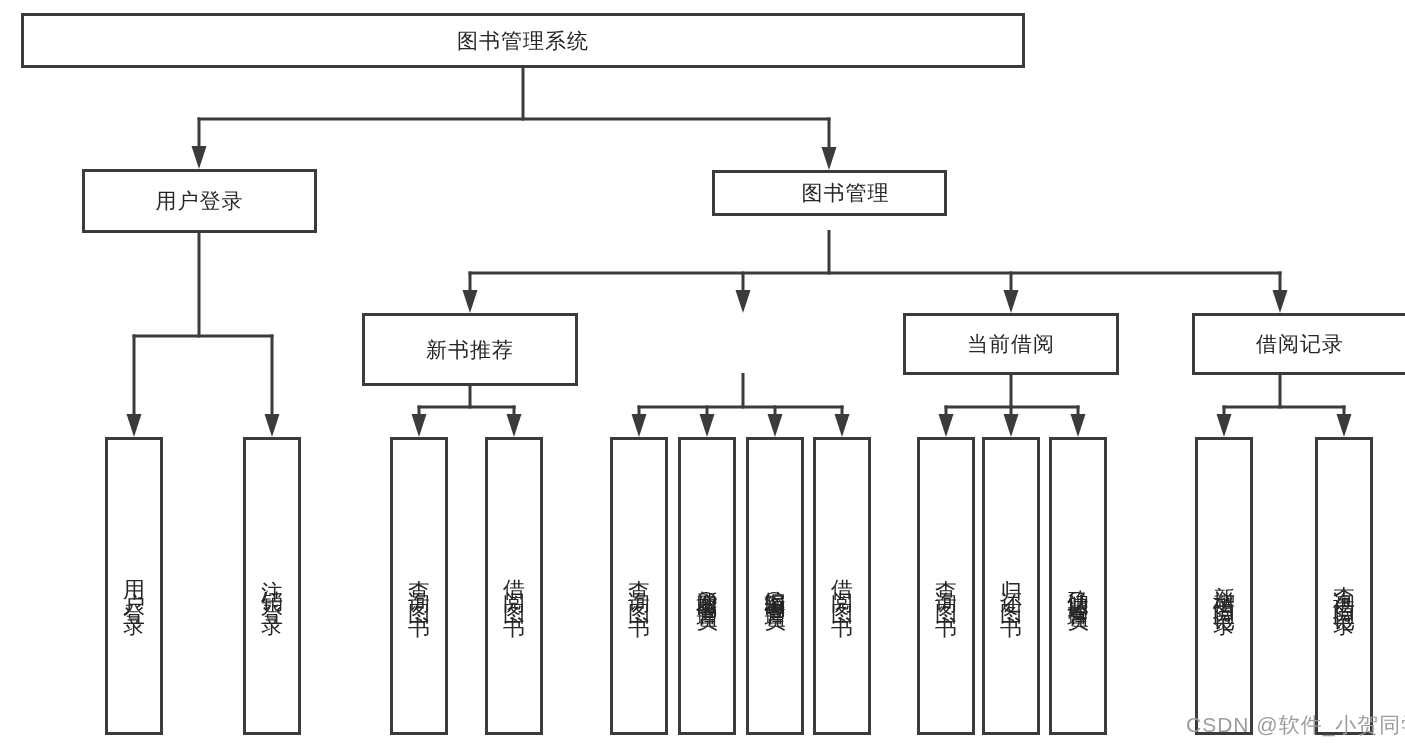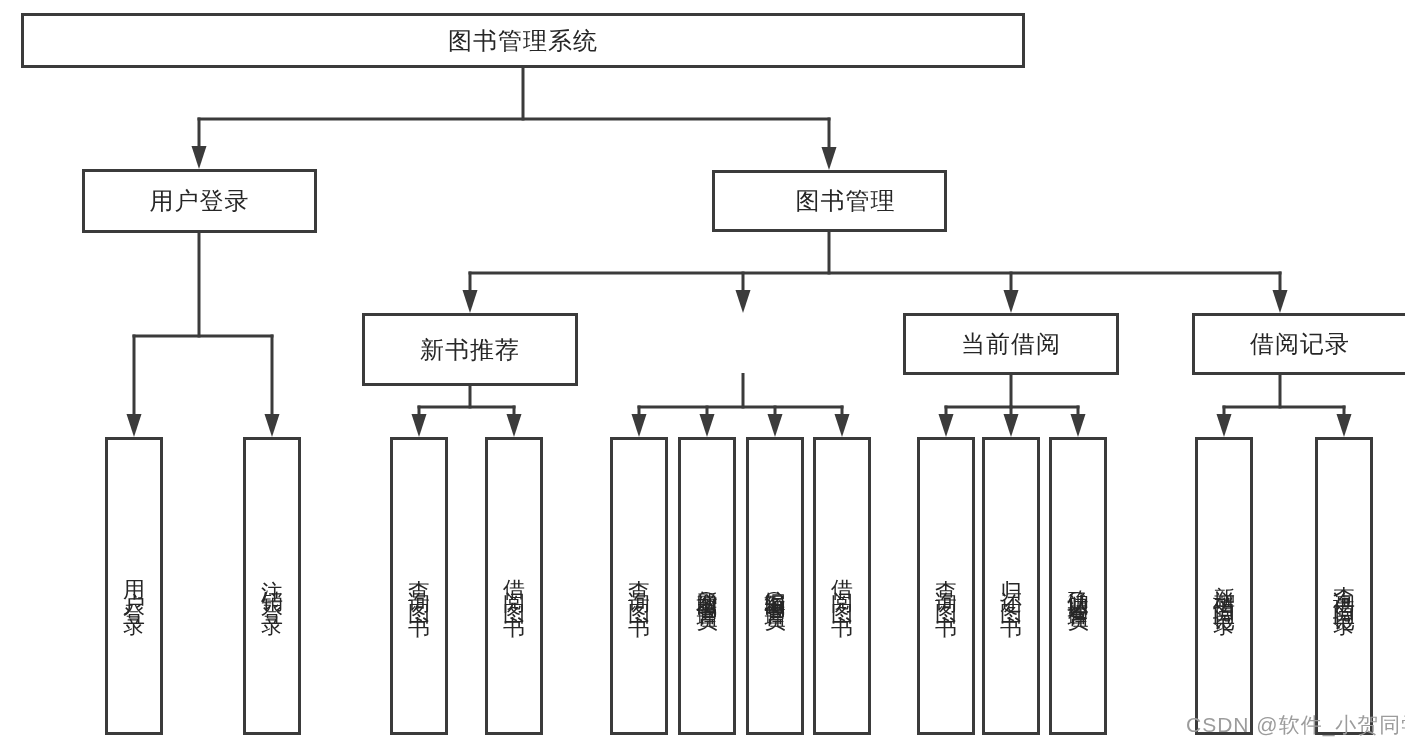--- a/index.html
+++ b/index.html
@@ -17,21 +17,21 @@
     width: 1405px; height: 747px;
   }
   .nh {
     position: absolute;
     box-sizing: border-box;
     border: 3px solid #3b3b3b;
     background: #ffffff;
     display: flex;
     align-items: center;
     justify-content: center;
-    font-size: 24px;
+    font-size: 21px;
     letter-spacing: 1px;
     color: #262626;
     white-space: nowrap;
   }
   .nv {
     position: absolute;
     top: 437px;
     width: 58px;
     height: 298px;
     box-sizing: border-box;
@@ -127,21 +127,21 @@
       <polygon points="1003.5,414 1018.5,414 1011,437"></polygon>
       <polygon points="1070.5,414 1085.5,414 1078,437"></polygon>
       <polygon points="1216.5,414 1231.5,414 1224,437"></polygon>
       <polygon points="1336.5,414 1351.5,414 1344,437"></polygon>
     </g>
   </svg>
 
   <div class="nh" style="left:21px; top:13px; width:1004px; height:55px;">图书管理系统</div>
 
   <div class="nh" style="left:82px; top:169px; width:235px; height:64px;">用户登录</div>
-  <div class="nh" style="left:712px; top:170px; width:235px; height:62px;padding-left:32px;">图书管理</div>
+  <div class="nh" style="left:712px; top:170px; width:235px; height:46px;padding-left:32px;">图书管理</div>
 
   <div class="nh" style="left:362px; top:313px; width:216px; height:73px;">新书推荐</div>
   <div class="nh" style="left:903px; top:313px; width:216px; height:62px;">当前借阅</div>
   <div class="nh" style="left:1172px; top:313px; width:216px; height:62px;margin-left:20px;">借阅记录</div>
 
   <div class="nv v4" style="left:105px;">用户登录</div>
   <div class="nv v4" style="left:243px;">注销登录</div>
 
   <div class="nv v4" style="left:390px;">查询图书</div>
   <div class="nv v4" style="left:485px;">借阅图书</div>

